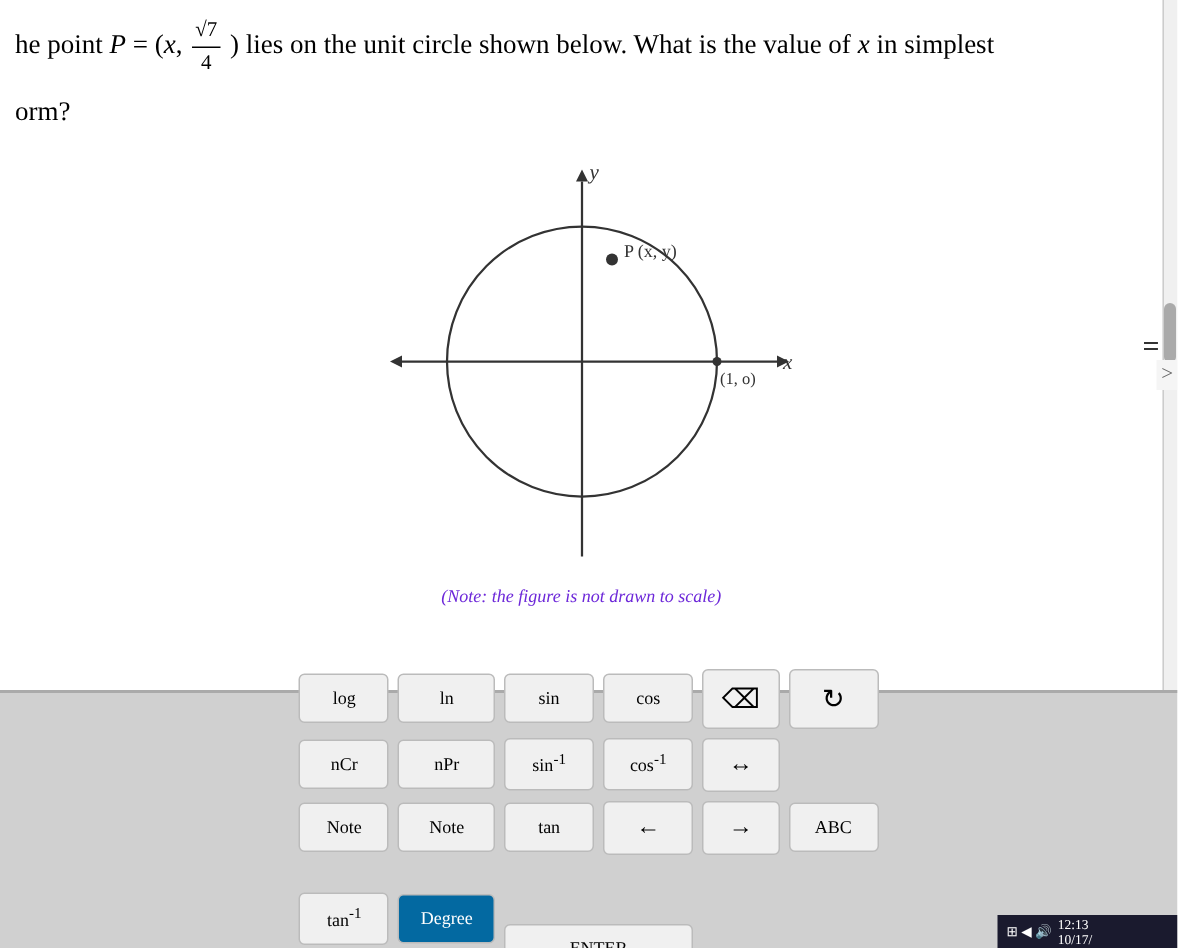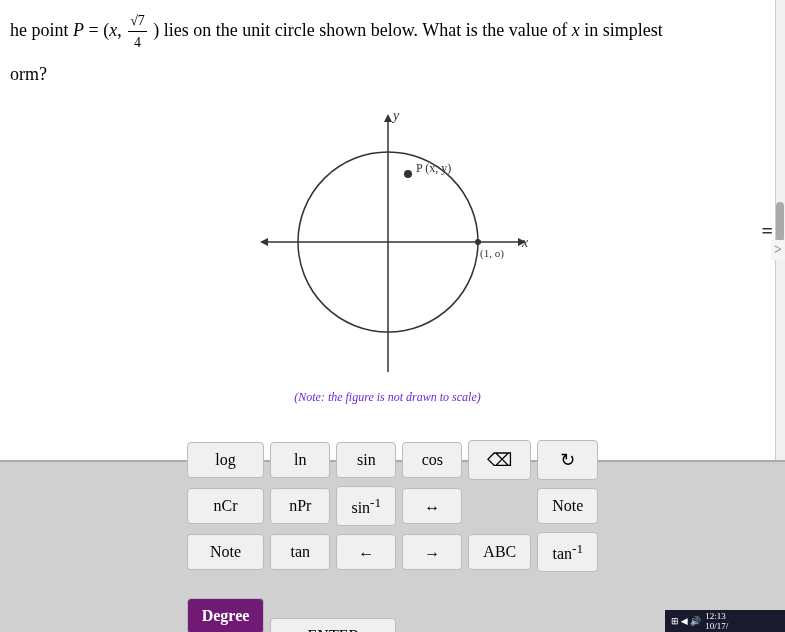--- a/index.html
+++ b/index.html
@@ -89,32 +89,31 @@
       grid-template-rows: repeat(4, auto);
       gap: 6px;
       align-items: center;
     }
 
     .calc-btn {
       background: #f0f0f0;
       border: 1px solid #bbb;
       border-radius: 4px;
       padding: 8px 14px;
-      font-size: 16px;
+      font-size: 12px;
       font-family: 'Times New Roman', serif;
       cursor: pointer;
       min-width: 60px;
       text-align: center;
       white-space: nowrap;
     }
 
     .calc-btn.blue-btn {
-      background: #701a75;
+      background: #0369a1;
       color: white;
-      font-weight: bold;
     }
 
     .icon-btn {
       background: #f0f0f0;
       border: 1px solid #bbb;
       border-radius: 4px;
       padding: 8px 12px;
       font-size: 16px;
       cursor: pointer;
       min-width: 50px;
@@ -220,20 +219,21 @@
     <button class="calc-btn">log</button>
     <button class="calc-btn">ln</button>
     <button class="calc-btn">sin</button>
     <button class="calc-btn">cos</button>
     <button class="icon-btn" style="font-size:18px;">⌫</button>
     <button class="icon-btn" style="font-size:18px;">↻</button>
 
     <button class="calc-btn">nCr</button>
     <button class="calc-btn">nPr</button>
     <button class="calc-btn">sin<sup>-1</sup></button>
+    <button class="calc-btn">cos<sup>-1</sup></button>
     <button class="icon-btn" style="font-size:16px;">↔</button>
     <div></div>
 
     <button class="calc-btn">Note</button>
     <button class="calc-btn">Note</button>
     <button class="calc-btn">tan</button>
     <button class="icon-btn">←</button>
     <button class="icon-btn">→</button>
 
     <button class="calc-btn">ABC</button>

